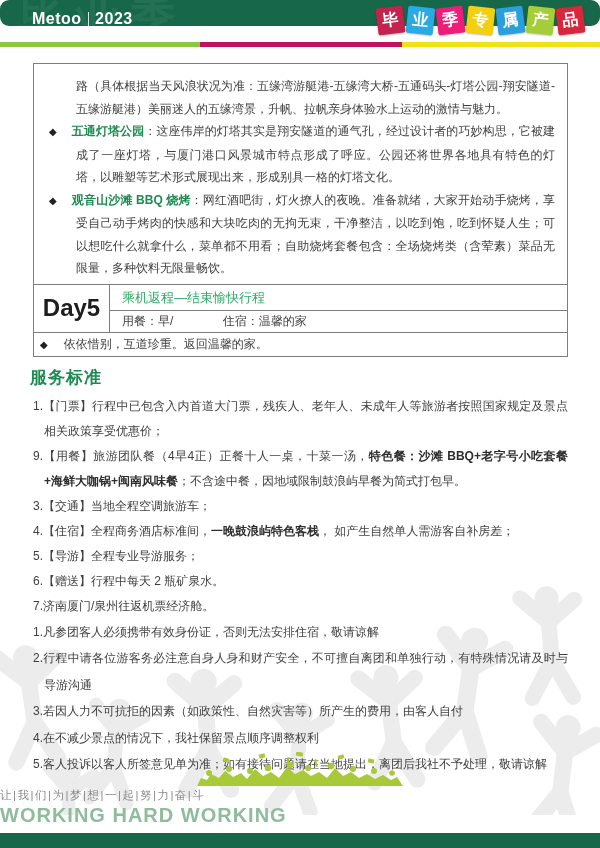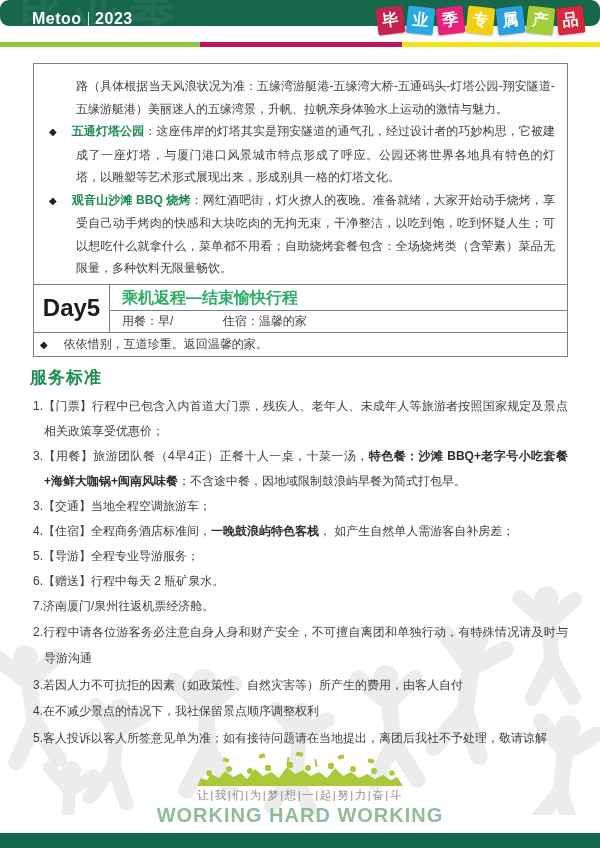--- a/index.html
+++ b/index.html
@@ -38,36 +38,36 @@
   .intro { margin-left:28px; }
   .bullet-item { margin-left:28px; text-indent:-27px; }
   .bullet-item .blt { font-size:10px; margin-right:15px; color:#222; }
   .bullet-item .term { color:var(--section-green,#1e8b52); font-weight:bold; }
 
   .day-row { display:flex; border:1px solid #7e7e7e; margin-top:-1px; }
   .day-cell { width:76px; border-right:1px solid #7e7e7e; display:flex; align-items:center;
               justify-content:center; font-size:24px; font-weight:bold; color:#1d1d1d; }
   .day-right { flex:1; }
   .day-title { height:26px; line-height:26px; border-bottom:1px solid #7e7e7e; padding-left:12px;
-               color:var(--day-title-green,#2ead67); font-weight:bold; font-size:16px; }
+               color:var(--day-title-green,#2ead67); font-weight:normal; font-size:13px; }
   .day-meta { height:21px; line-height:21px; padding-left:12px; }
   .day-meta .stay { margin-left:46px; }
 
   .note-row { border:1px solid #7e7e7e; margin-top:-1px; padding:3px 12px 3px 6px; }
   .note-row .blt { font-size:10px; margin-right:16px; color:#222; }
 
   h2.sec { font-size:17px; font-weight:bold; color:var(--section-green,#1e8b52);
            margin:9px 0 5px -3px; letter-spacing:1px; }
   .svc p, .tips p { line-height:25px; text-align:justify; }
   .tips p { line-height:26.5px; }
   .hang { padding-left:11px; text-indent:-11px; }
   .svc b, .tips b { color:#2e2e2e; }
 
   
-  .footer { position:absolute; left:0; bottom:0; width:600px; z-index:2; text-align:center; }
+  .footer { position:absolute; left:0; bottom:0; width:600px; z-index:2; }
   .grads { display:block; margin:0 auto 2px auto; }
   .slogan-cn { color:#8a8a8a; font-size:11.5px; letter-spacing:1.5px; }
   .slogan-en { color:var(--slogan-en-green,#8fbc9c); font-size:20px; font-weight:bold;
                letter-spacing:1px; margin-top:1px; }
   .bottom-bar { width:600px; height:15px; background:var(--header-green,#17684a); margin-top:6px; }
 </style>
 </head>
 <body>
 
 <div class="page">
@@ -138,29 +138,30 @@
       </div>
     </section>
 
     <section class="note-row">
       <span class="blt">◆</span><span>依依惜别，互道珍重。返回温馨的家。</span>
     </section>
 
     <h2 class="sec">服务标准</h2>
     <div class="svc">
         <p class="hang"><span>1.【门票】行程中已包含入内首道大门票，残疾人、老年人、未成年人等旅游者按照国家规定及景点相关政策享受优惠价；</span></p>
-        <p class="hang"><span>3.【用餐】旅游团队餐（4早4正）正餐十人一桌，十菜一汤，</span><b>特色餐：沙滩 BBQ+老字号小吃套餐+海鲜大咖锅+闽南风味餐</b><span>；不含途中餐，因地域限制鼓浪屿早餐为简式打包早。</span></p>
+        <p class="hang"><span>9.【用餐】旅游团队餐（4早4正）正餐十人一桌，十菜一汤，</span><b>特色餐：沙滩 BBQ+老字号小吃套餐+海鲜大咖锅+闽南风味餐</b><span>；不含途中餐，因地域限制鼓浪屿早餐为简式打包早。</span></p>
         <p class="hang"><span>3.【交通】当地全程空调旅游车；</span></p>
         <p class="hang"><span>4.【住宿】全程商务酒店标准间，</span><b>一晚鼓浪屿特色客栈</b><span>， 如产生自然单人需游客自补房差；</span></p>
         <p class="hang"><span>5.【导游】全程专业导游服务；</span></p>
         <p class="hang"><span>6.【赠送】行程中每天 2 瓶矿泉水。</span></p>
         <p class="hang"><span>7.济南厦门/泉州往返机票经济舱。</span></p>
       </div>
 
     <div class="tips">
+        <p class="hang">1.凡参团客人必须携带有效身份证，否则无法安排住宿，敬请谅解</p>
         <p class="hang">2.行程中请各位游客务必注意自身人身和财产安全，不可擅自离团和单独行动，有特殊情况请及时与导游沟通</p>
         <p class="hang">3.若因人力不可抗拒的因素（如政策性、自然灾害等）所产生的费用，由客人自付</p>
         <p class="hang">4.在不减少景点的情况下，我社保留景点顺序调整权利</p>
         <p class="hang">5.客人投诉以客人所签意见单为准；如有接待问题请在当地提出，离团后我社不予处理，敬请谅解</p>
       </div>
 
   </main>
 
   <footer class="footer">
     <svg class="grads" width="210" height="34" viewBox="0 0 210 34">

